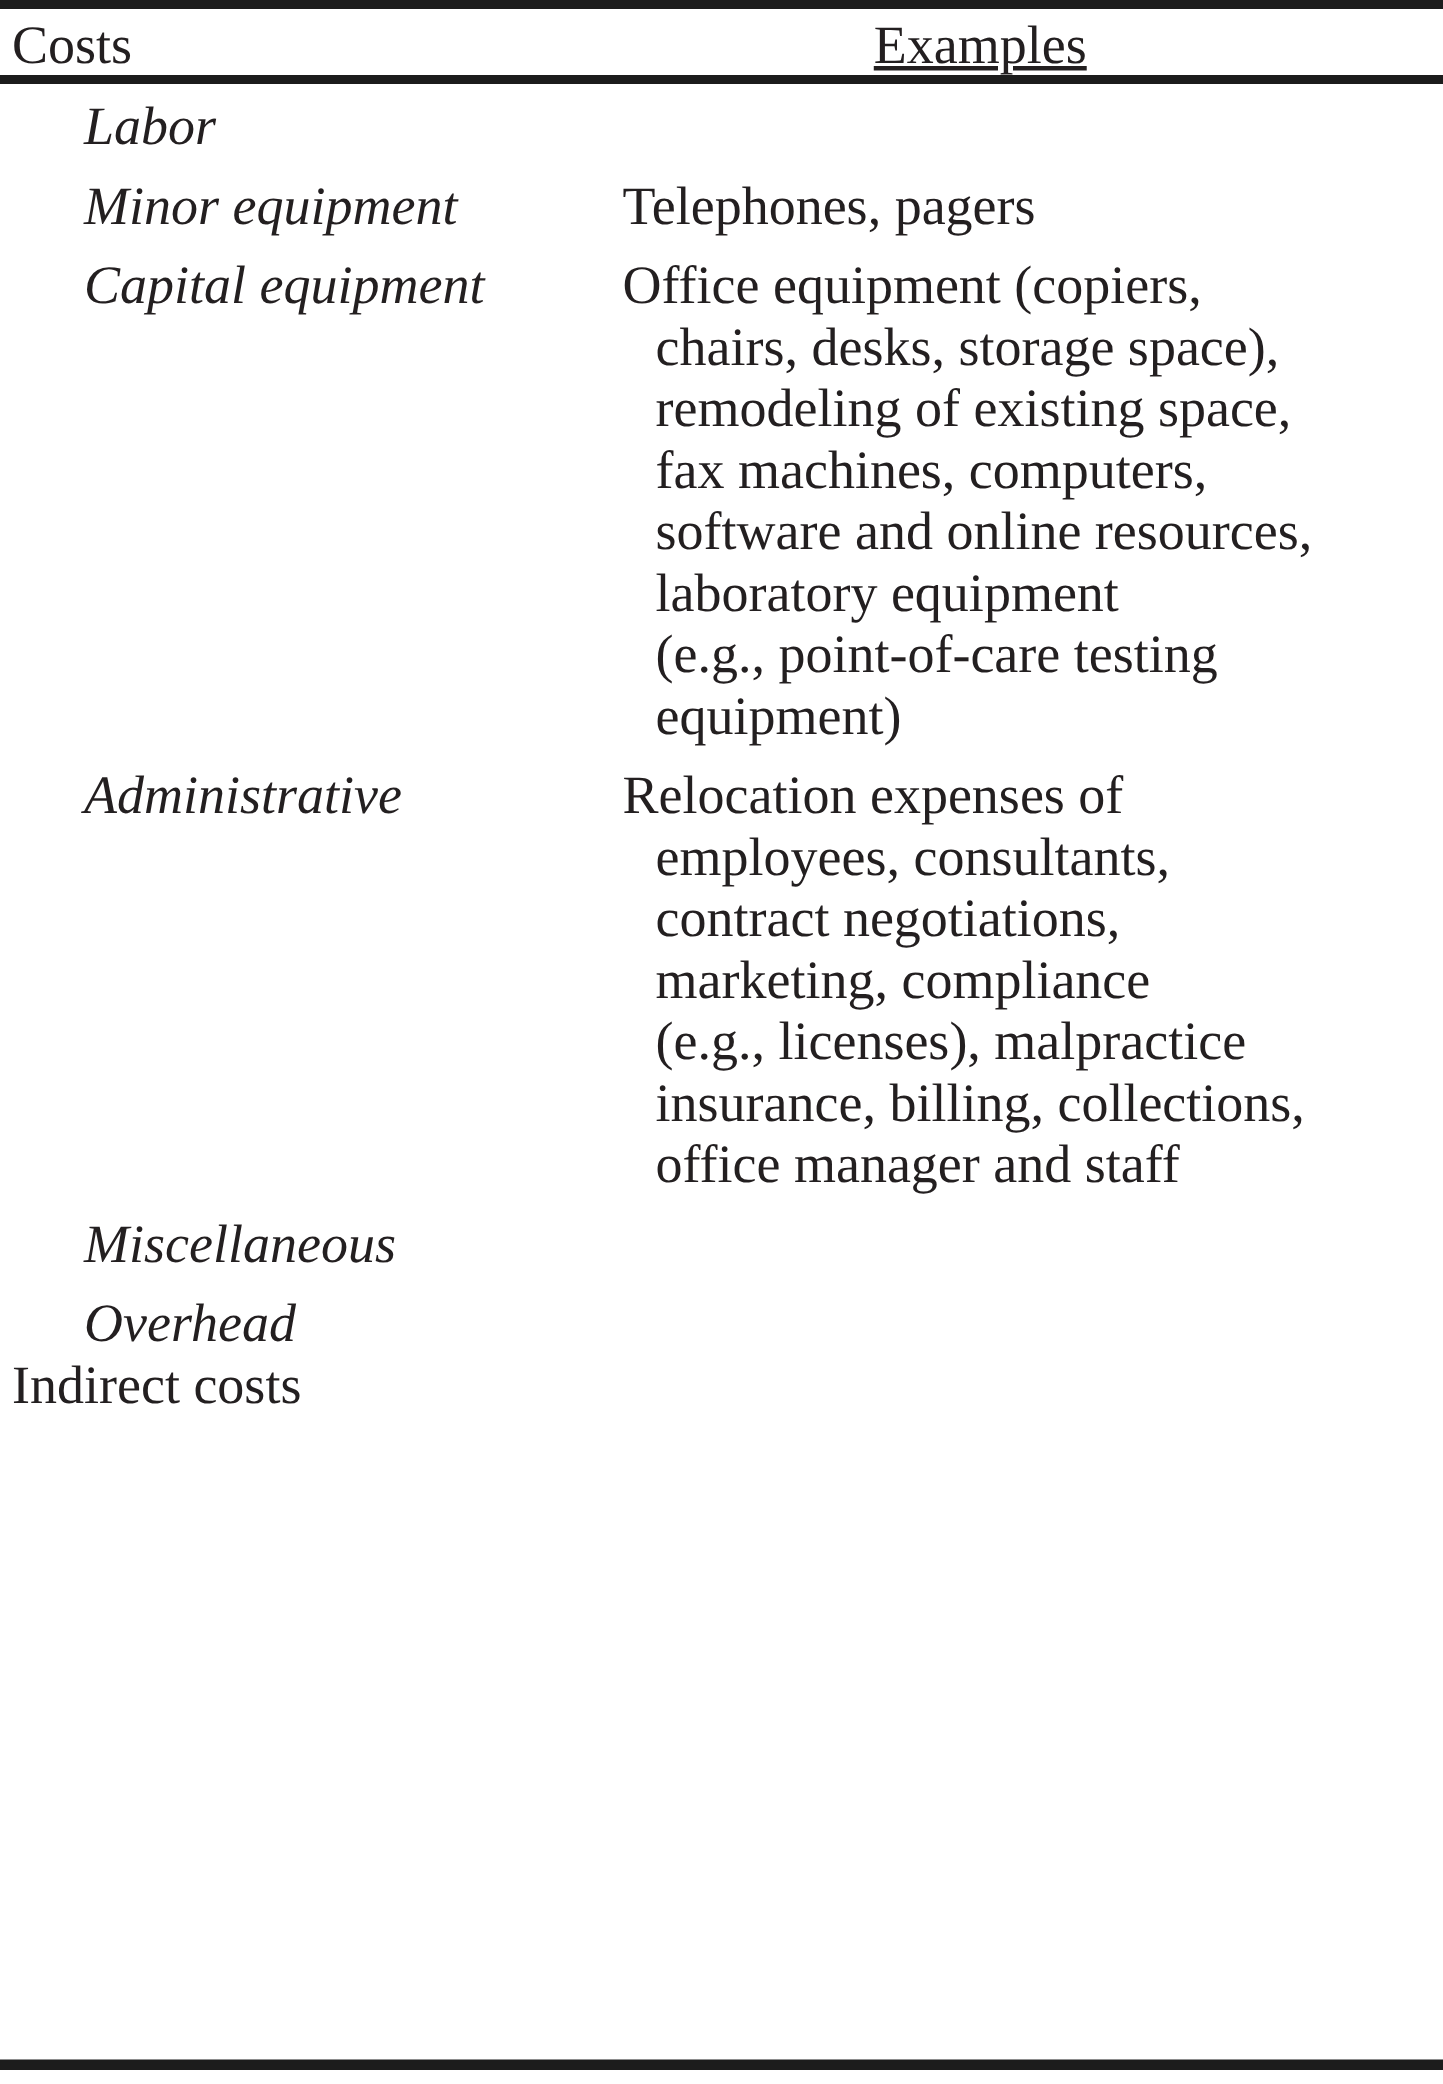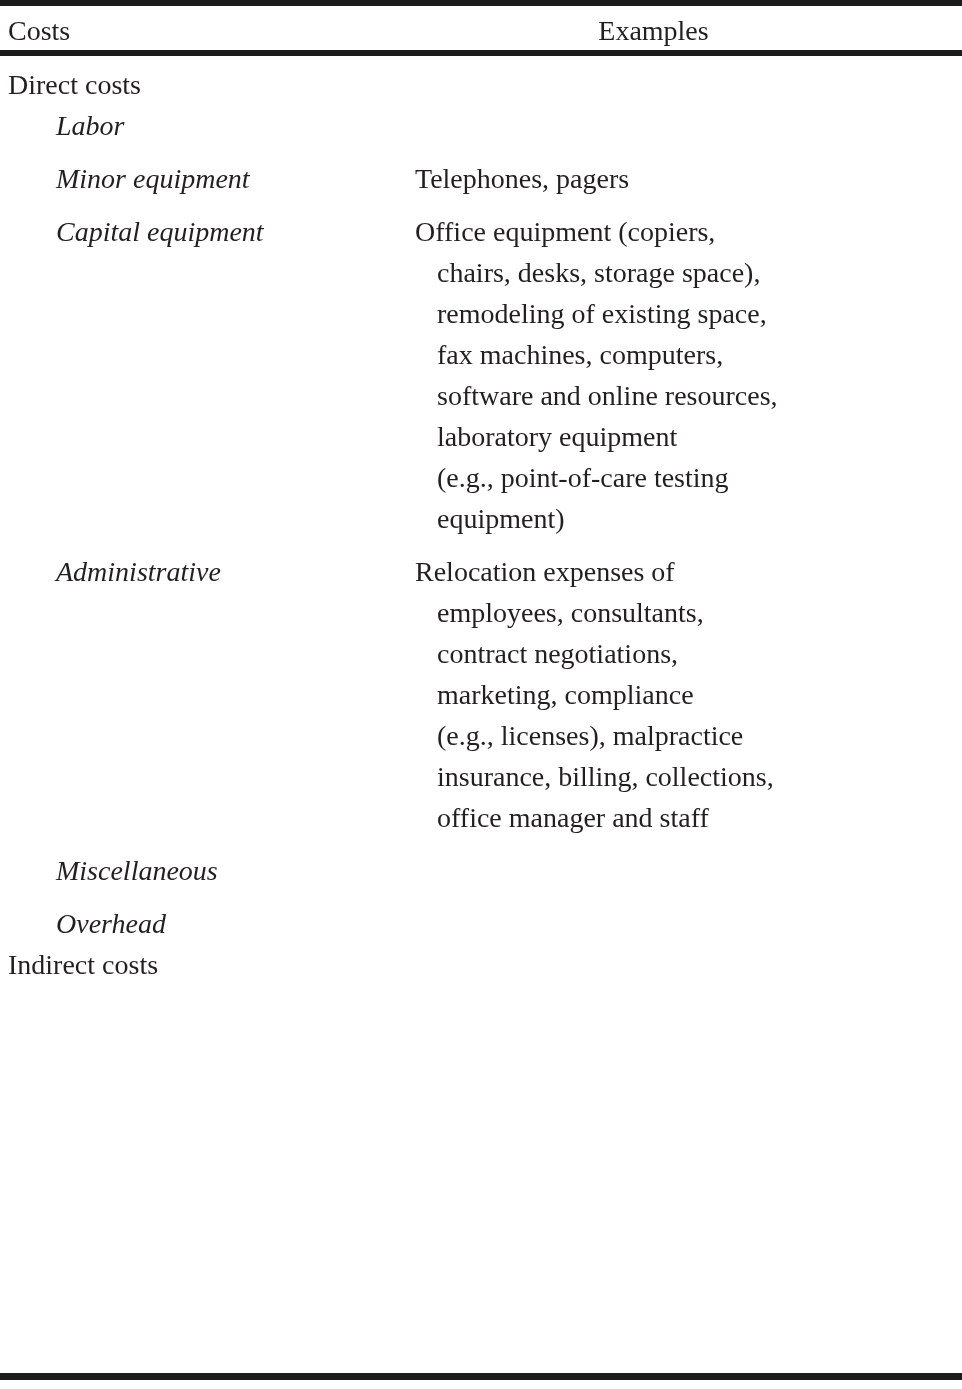--- a/index.html
+++ b/index.html
@@ -4,21 +4,21 @@
 <style>
   * { margin: 0; padding: 0; box-sizing: border-box; }
   html, body { background: #ffffff; }
   .page {
     position: relative;
     width: 962px;
     height: 1389px;
     background: var(--background, #ffffff);
     color: var(--text, #231f20);
     font-family: "Liberation Serif", "DejaVu Serif", serif;
-    font-size: 28px;
+    font-size: 36px;
     line-height: 41px;
     overflow: hidden;
   }
   .rule { background: var(--rule, #1c1c1c); }
   .rule-top { height: 6px; }
   .rule-mid { height: 6px; }
   .rule-bottom {
     position: absolute;
     left: 0; right: 0;
     bottom: 9px;
@@ -31,20 +31,21 @@
   }
   .header-costs {
     width: 415px;
     flex: none;
     padding-left: 8px;
   }
   .header-examples {
     flex: 1;
     text-align: center;
     padding-right: 70px;
+    text-decoration: underline;
   }
   .tbody { padding-top: 8px; }
   .row {
     display: flex;
     align-items: flex-start;
   }
   .row.has-example { margin-bottom: 12px; }
   .cost-cell { width: 415px; flex: none; }
   .cost-cell.level-0 { padding-left: 8px; }
   .cost-cell.level-1 { padding-left: 56px; font-style: italic; }
@@ -63,24 +64,20 @@
   <div class="rule rule-top"></div>
 
   <div class="header-row">
     <div class="header-costs">Costs</div>
     <div class="header-examples">Examples</div>
   </div>
 
   <div class="rule rule-mid"></div>
 
   <div class="tbody">
-  <div class="row">
-    <div class="cost-cell level-0">Direct costs</div>
-    <div class="example-cell"></div>
-  </div>
 
   <div class="row has-example">
     <div class="cost-cell level-1">Labor</div>
   </div>
 
   <div class="row has-example">
     <div class="cost-cell level-1">Minor equipment</div>
     <div class="example-cell">Telephones, pagers</div>
   </div>
 

